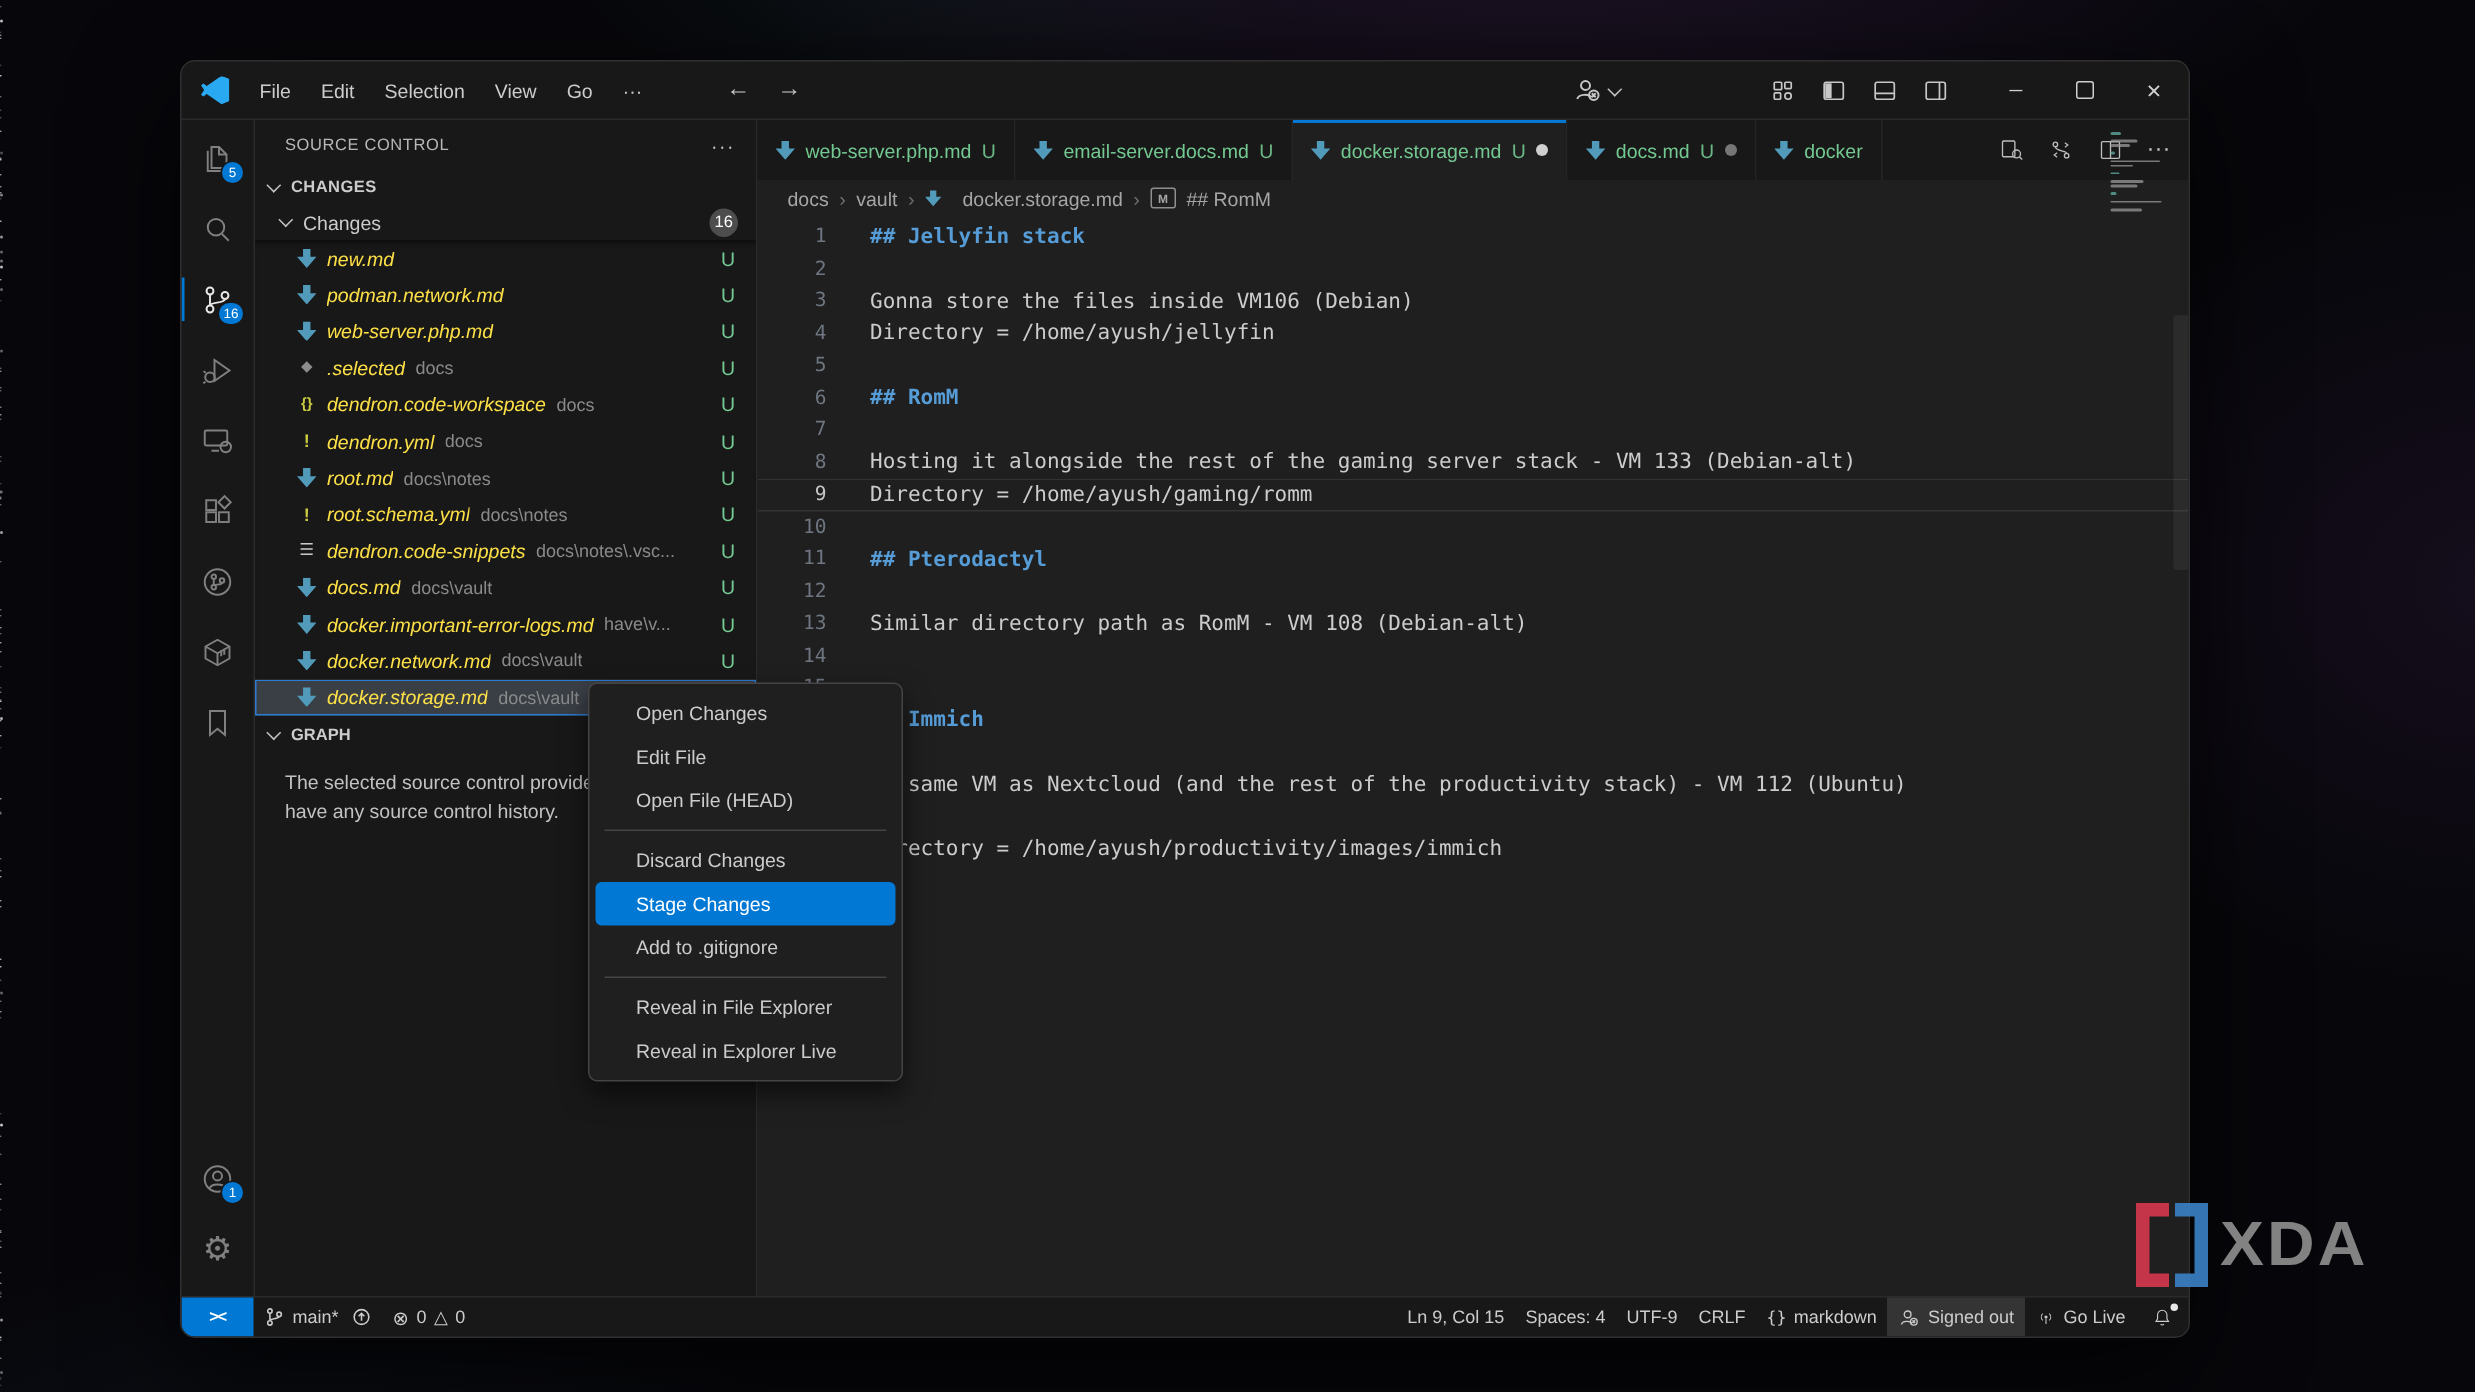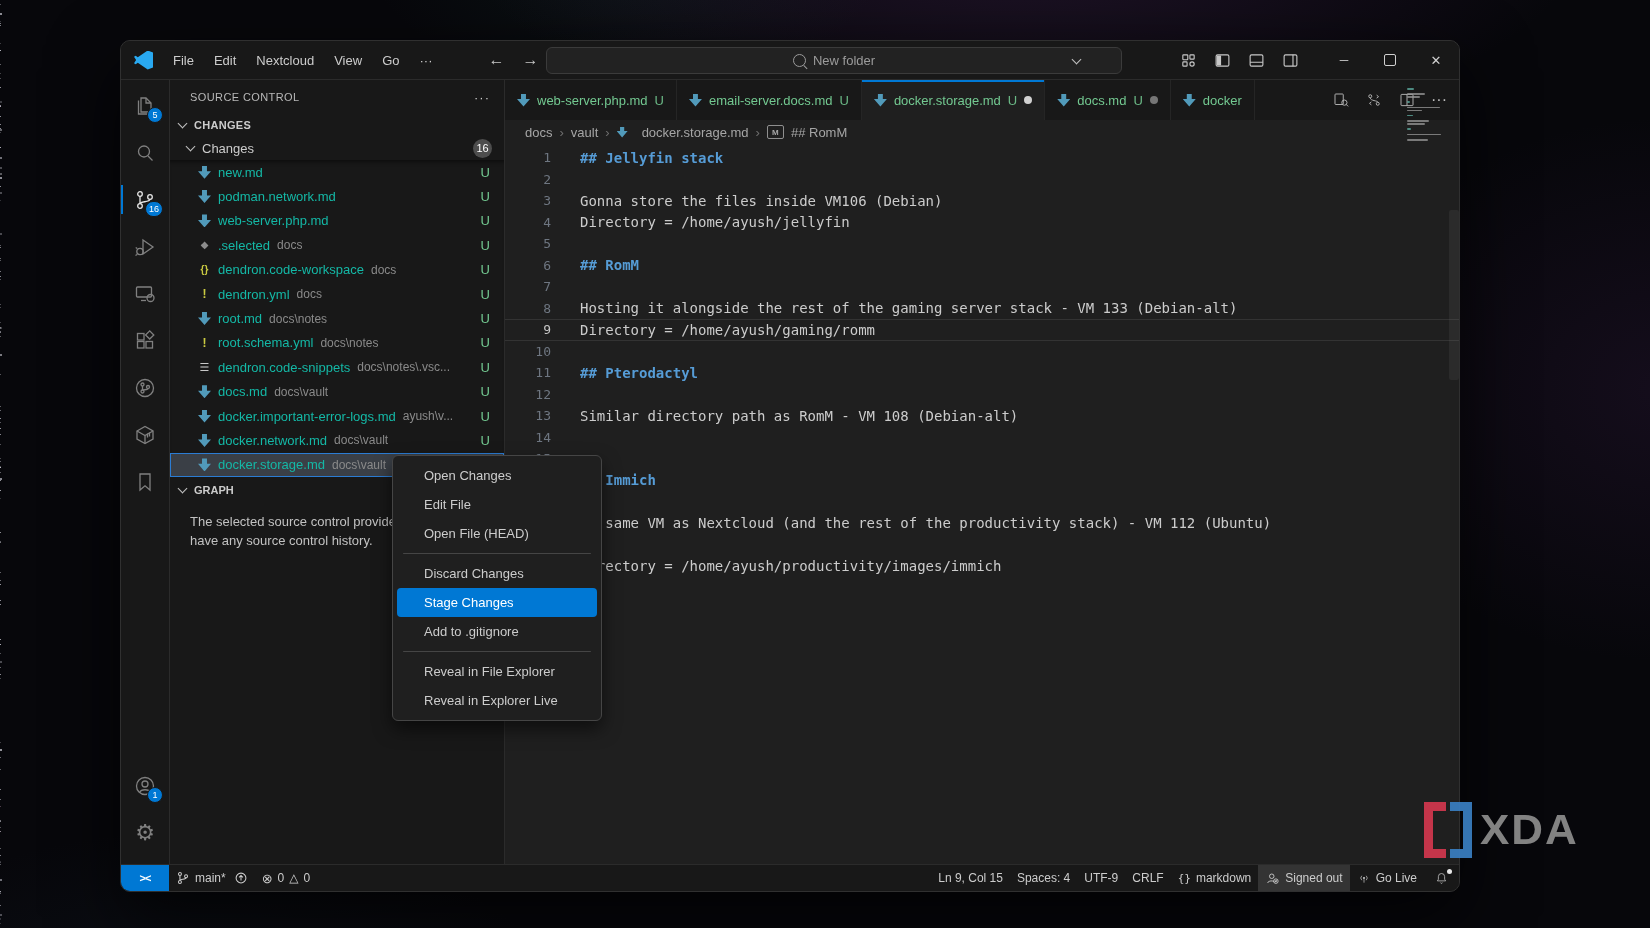--- a/index.html
+++ b/index.html
@@ -75,21 +75,21 @@
   .file-list{box-shadow:inset 0 5px 5px -4px rgba(0,0,0,.6);}
   .frow{height:24.4px;display:flex;align-items:center;padding:0 14px 0 28px;white-space:nowrap;}
   .frow.selected{background:#3a3f46;box-shadow:inset 0 0 0 1px #2b7cd3;}
   .fi{width:13px;height:13px;margin-right:7px;flex-shrink:0;display:flex;align-items:center;
     justify-content:center;font-size:11px;line-height:1;}
   .fi.md{background:#519aba;clip-path:polygon(31% 0,69% 0,69% 42%,100% 42%,50% 100%,0 42%,31% 42%);}
   .fi.git::before{content:"◆";color:#8c8c8c;font-size:10px;}
   .fi.braces::before{content:"{}";color:#cbcb41;font-weight:bold;font-size:10px;}
   .fi.bang::before{content:"!";color:#cbcb41;font-weight:bold;font-size:12px;}
   .fi.snippets::before{content:"☰";color:#c8c8c8;font-size:11px;}
-  .fname{color:#14b8a6;overflow:hidden;text-overflow:ellipsis;}
+  .fname{color:#fde047;overflow:hidden;text-overflow:ellipsis;font-style:italic;}
   .fdesc{color:#8a8a8a;font-size:12px;margin-left:7px;overflow:hidden;text-overflow:ellipsis;min-width:0;flex:0 1 auto;}
   .fstatus{margin-left:auto;color:#73c991;padding-left:8px;}
   .graph-row{height:24px;display:flex;align-items:center;padding-left:9px;font-weight:bold;
     font-size:11px;flex-shrink:0;margin-top:1px;}
   .graph-actions{margin-left:auto;display:flex;align-items:center;gap:7px;margin-right:10px;
     font-weight:normal;color:#8f8f8f;font-size:12px;}
   .graph-actions svg{width:14px;height:14px;stroke:#8f8f8f;fill:none;stroke-width:1.3;}
   .target-glyph{font-size:14px;line-height:1;}
   .sb-message{padding:10px 20px;color:#c2c2c2;line-height:19px;width:280px;}
 
@@ -277,34 +277,30 @@
 <div class="vs-window">
 
   <div class="titlebar">
     <div class="vs-logo"></div>
     <div style="display:flex;">
 
         <div class="menu-item">File</div>
 
         <div class="menu-item">Edit</div>
 
-        <div class="menu-item">Nextcloud</div>
+        <div class="menu-item">Selection</div>
 
         <div class="menu-item">View</div>
 
         <div class="menu-item">Go</div>
       </div>
     <div class="menu-item">···</div>
     <div class="nav-arrows">
       <div class="nav-btn">←</div>
       <div class="nav-btn">→</div>
-    </div>
-    <div class="cmd-center">
-      <span class="search-glyph"></span>
-      <span>New folder</span>
     </div>
     <div class="tb-right">
       <div class="acct-wrap">
         <svg width="20" height="20" viewBox="0 0 20 20" stroke="currentColor" fill="none" stroke-width="1.3">
           <circle cx="9" cy="7" r="3"></circle>
             <path d="M3.5 16c.8-3.4 8-3.6 9.5-1"></path>
           <circle cx="14.5" cy="13.5" r="3.2"></circle>
             <path d="M13.2 12.2l2.6 2.6M15.8 12.2l-2.6 2.6"></path>
         </svg>
         <span class="chev" style="margin:0 0 2px 2px;"></span>
@@ -505,21 +501,21 @@
           <div class="frow">
             <span class="fi md"></span>
             <span class="fname">docs.md</span>
             <span class="fdesc">docs\vault</span>
             <span class="fstatus">U</span>
           </div>
 
           <div class="frow">
             <span class="fi md"></span>
             <span class="fname">docker.important-error-logs.md</span>
-            <span class="fdesc">ayush\v...</span>
+            <span class="fdesc">have\v...</span>
             <span class="fstatus">U</span>
           </div>
 
           <div class="frow">
             <span class="fi md"></span>
             <span class="fname">docker.network.md</span>
             <span class="fdesc">docs\vault</span>
             <span class="fstatus">U</span>
           </div>
 

